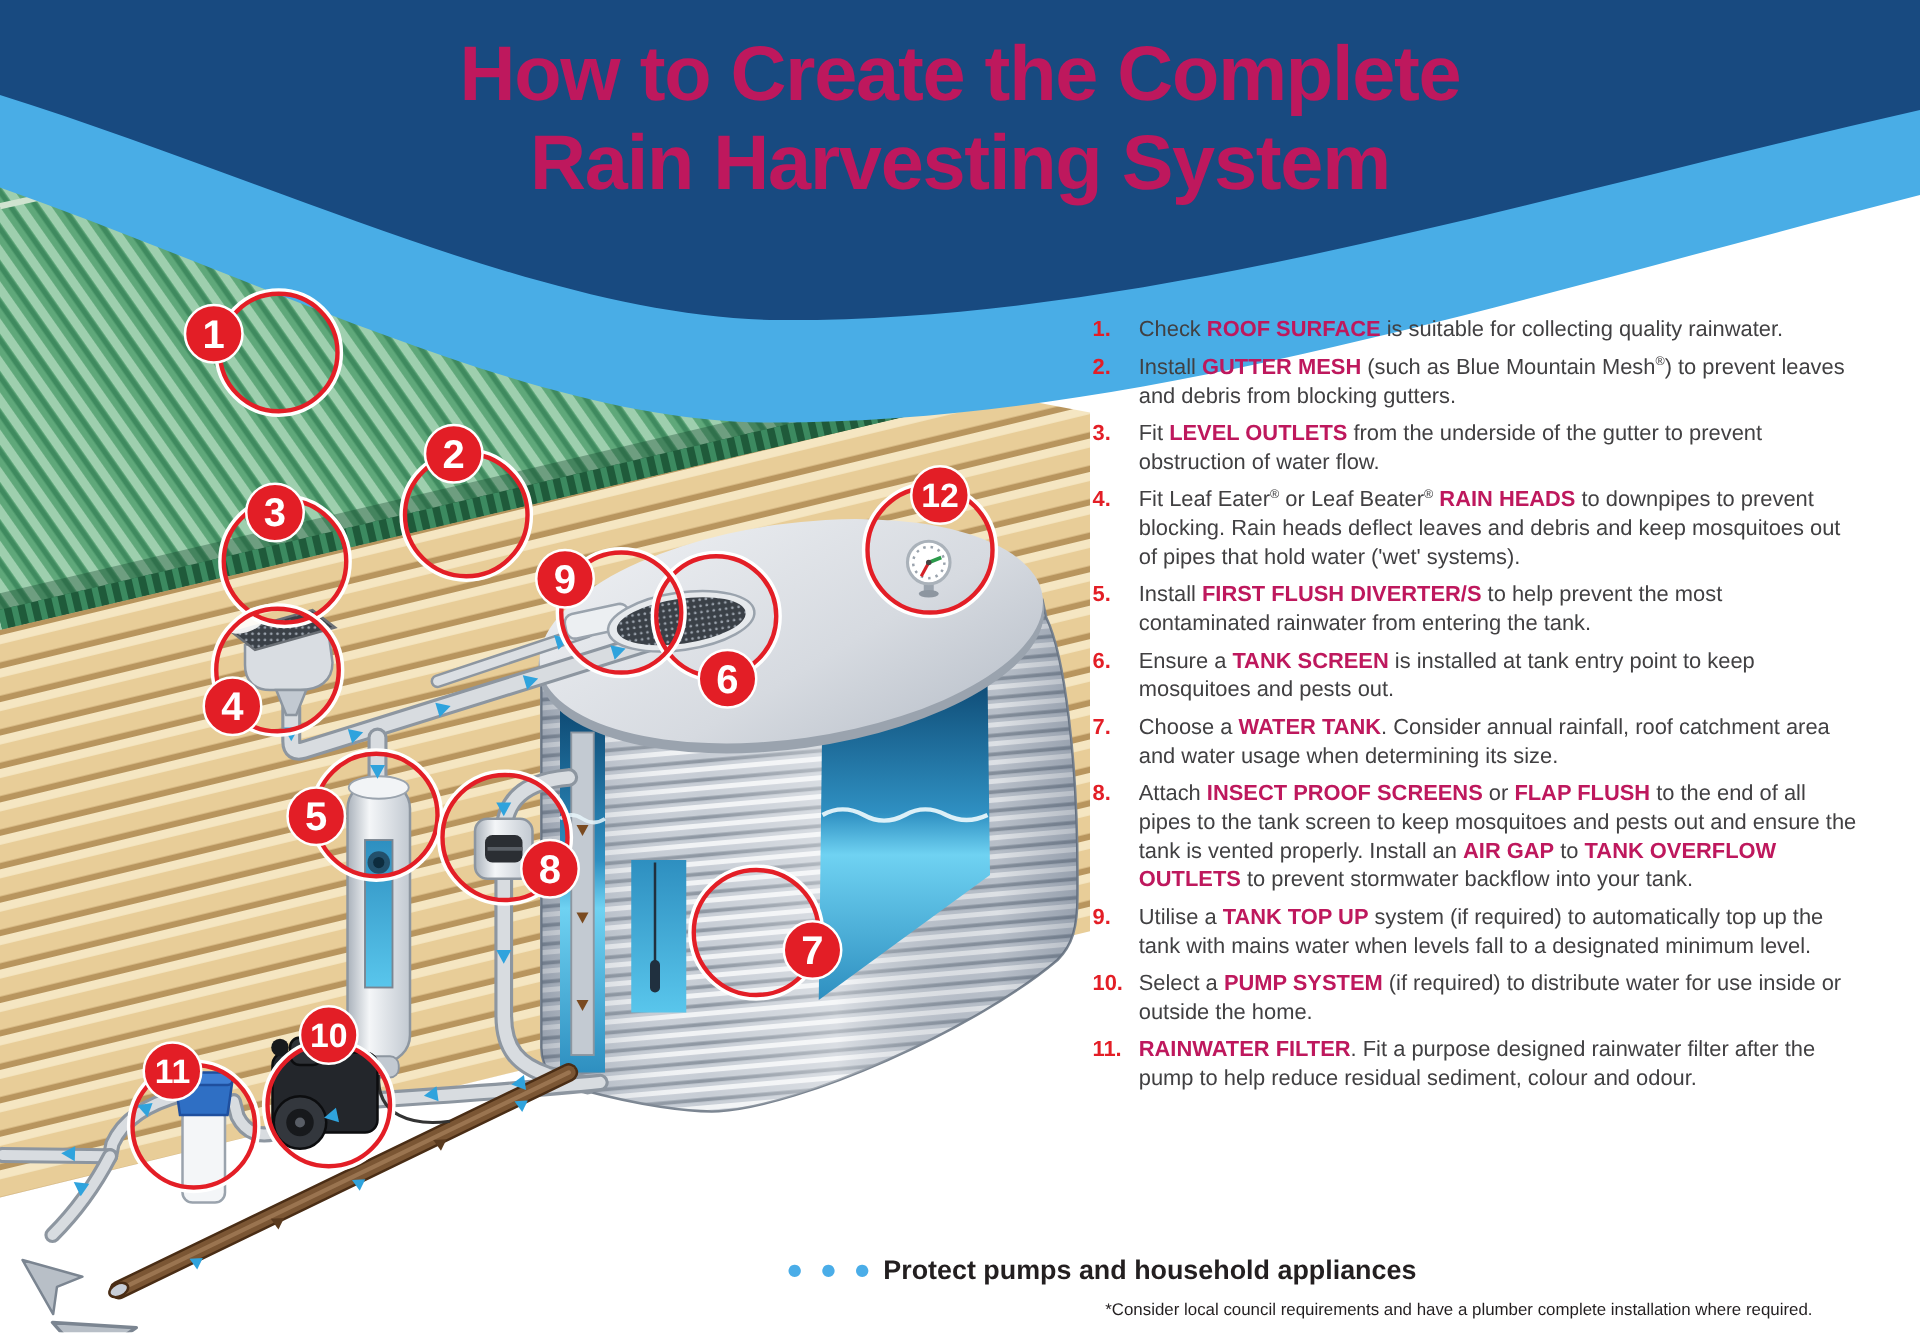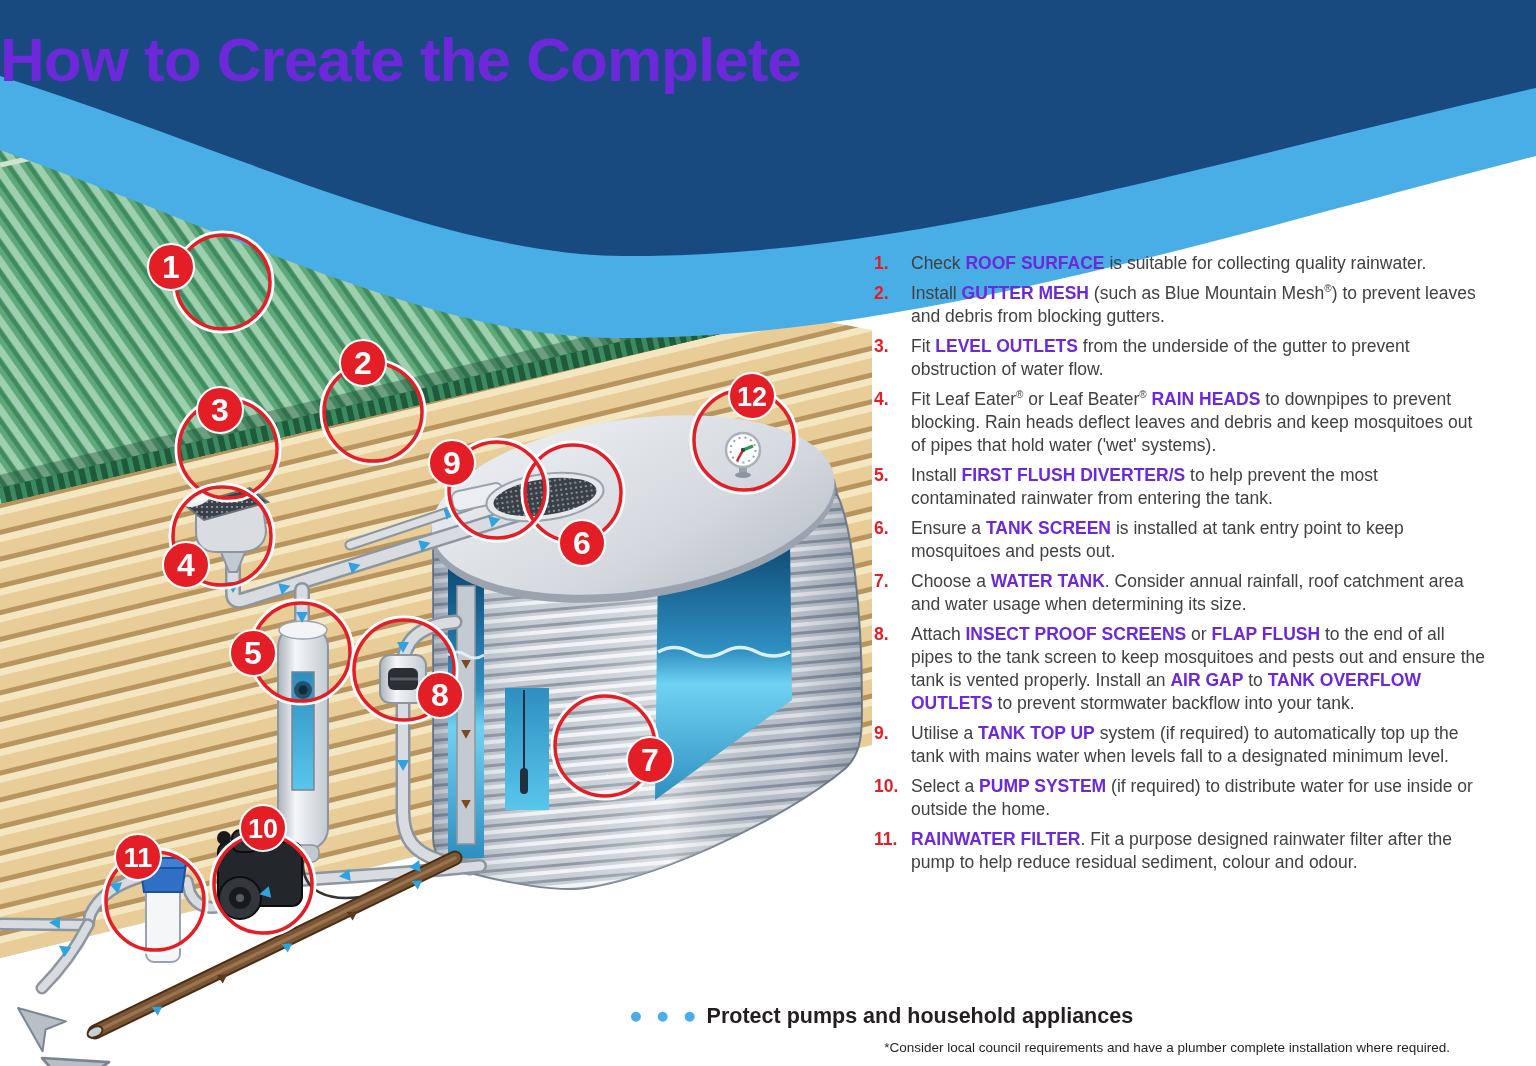--- a/index.html
+++ b/index.html
@@ -1,26 +1,26 @@
 <!DOCTYPE html>
 <html><head>
 <meta charset="utf-8">
 <style>
   html,body{margin:0;padding:0;background:#ffffff;}
   .canvas{position:relative;width:1536px;height:1066px;overflow:hidden;background:#ffffff;
           font-family:"Liberation Sans", sans-serif;}
   svg{display:block;}
   .art{position:absolute;left:0;top:0;}
-  .title{position:absolute;left:0;top:24px;width:100%;text-align:left;color:#6d28d9;
+  .title{position:absolute;left:0;top:24px;width:100%;text-align:center;color:#be185d;
          font-weight:bold;font-size:62px;line-height:71px;letter-spacing:-1px;}
   .steps{position:absolute;left:874px;top:252px;width:612px;display:flex;flex-direction:column;
          gap:7px;color:#414042;font-size:17.5px;line-height:23px;}
   .step{display:flex;}
   .step-num{flex:0 0 37px;color:#e31e26;font-weight:bold;}
-  .step-text b{color:#6d28d9;}
+  .step-text b{color:#be185d;}
   .step-text sup{font-size:10px;line-height:0;}
   .bullets{position:absolute;left:240px;right:14px;top:1002px;display:flex;justify-content:center;
            align-items:baseline;gap:13px;font-size:21.5px;font-weight:bold;color:#231f20;white-space:nowrap;}
   .bullet-item{display:inline-flex;align-items:baseline;gap:10px;}
   .bullet-dot{color:#4aade8;font-size:23px;}
   .disclaimer{position:absolute;right:86px;top:1040px;font-size:13.5px;color:#231f20;text-align:right;}
 </style>
 </head>
 <body>
 
@@ -331,20 +331,21 @@
           <circle cx="744" cy="440" r="52" fill="none" stroke="#ffffff" stroke-width="5"></circle>
           <circle cx="744" cy="440" r="50" fill="none" stroke="#e31e26" stroke-width="3.5"></circle>
           <circle cx="752" cy="396" r="23" fill="#e31e26" stroke="#ffffff" stroke-width="2"></circle>
           <text x="752" y="405.5" text-anchor="middle" font-size="27" font-weight="bold" fill="#ffffff" font-family="&quot;Liberation Sans&quot;, sans-serif">12</text>
         </g>
       </g>
   </svg>
 
   <div class="title">
     <div>How to Create the Complete</div>
+    <div>Rain Harvesting System</div>
   </div>
 
   <div class="steps">
       <div class="step">
         <span class="step-num">1.</span>
         <span class="step-text">Check <b>ROOF SURFACE</b> is suitable for collecting quality rainwater.</span>
       </div>
       <div class="step">
         <span class="step-num">2.</span>
         <span class="step-text">Install <b>GUTTER MESH</b> (such as Blue Mountain Mesh<sup>®</sup>) to prevent leaves and debris from blocking gutters.</span>

